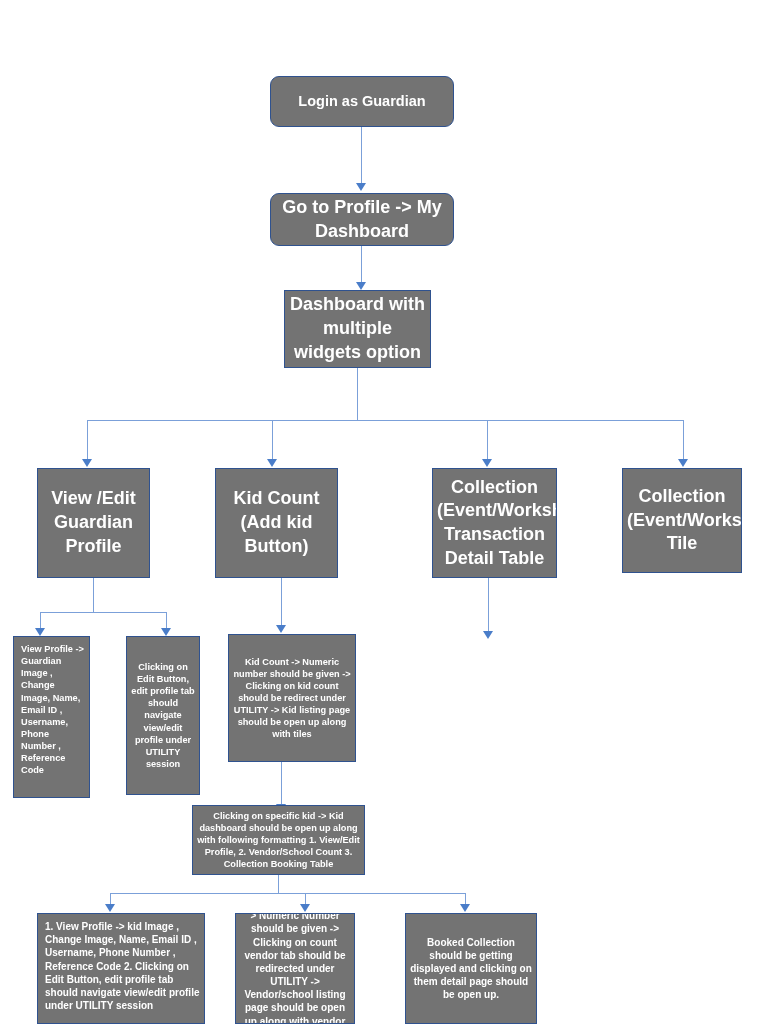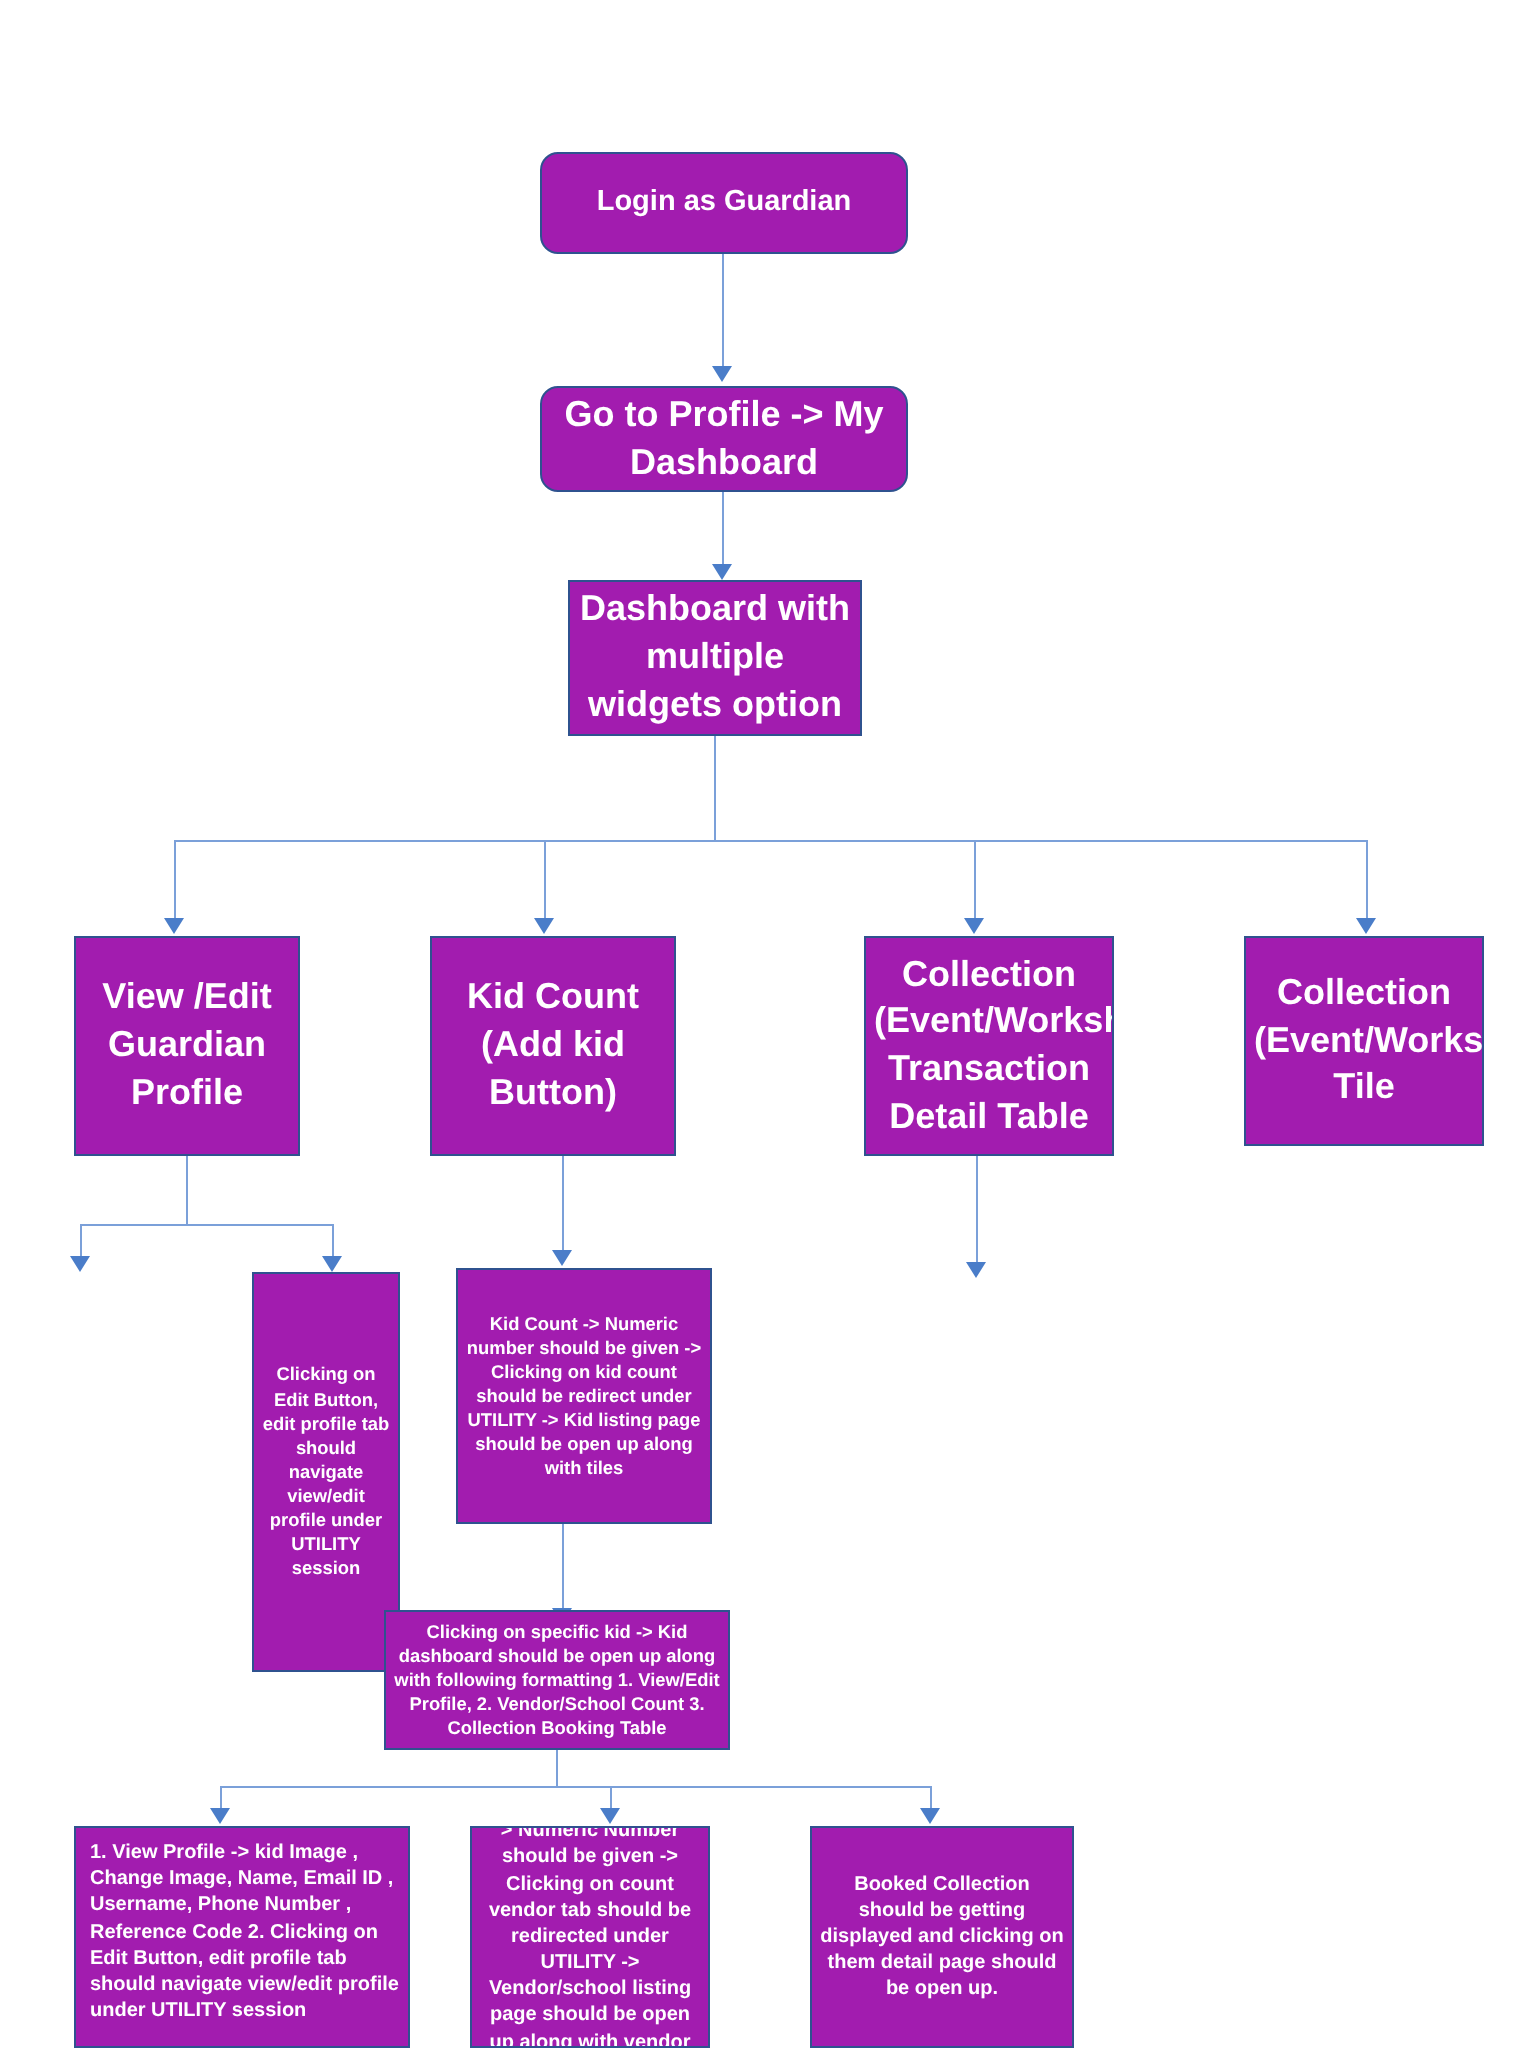--- a/index.html
+++ b/index.html
@@ -6,21 +6,21 @@
   html, body {
     width: 768px; height: 1024px;
     background: #ffffff;
     font-family: "Liberation Sans", sans-serif;
     overflow: hidden;
   }
   #canvas { position: relative; width: 768px; height: 1024px; }
 
   .node {
     position: absolute;
-    background: #a21caf;
+    background: #737373;
     border: 1px solid #2F528F;
     color: #ffffff;
     display: flex;
     align-items: center;
     justify-content: center;
     text-align: center;
     line-height: 1.32;
     font-weight: bold;
     overflow: hidden;
     padding: 2px 4px;
@@ -112,22 +112,25 @@
   <div class="arrow" style="left:35px; top:628px;"></div>
   <div class="vline" style="left:166px; top:612px; height:17px;"></div>
   <div class="arrow" style="left:161px; top:628px;"></div>
 
   <div class="vline" style="left:281px; top:578px; height:48px;"></div>
   <div class="arrow" style="left:276px; top:625px;"></div>
 
   <div class="vline" style="left:488px; top:578px; height:54px;"></div>
   <div class="arrow" style="left:483px; top:631px;"></div>
 
+  <div class="node lvl3 leftalign topalign" style="left:13px; top:636px; width:77px; height:162px;">
+    <span class="txt">View Profile -&gt; Guardian Image , Change Image, Name, Email ID , Username, Phone Number , Reference Code</span>
+  </div>
 
-  <div class="node lvl3" style="left:126px; top:636px; width:74px; height:200px;">
+  <div class="node lvl3" style="left:126px; top:636px; width:74px; height:159px;">
     <span class="txt">Clicking on Edit Button, edit profile tab should navigate view/edit profile under UTILITY session</span>
   </div>
 
   <div class="node lvl3" style="left:228px; top:634px; width:128px; height:128px;">
     <span class="txt">Kid Count -&gt; Numeric number should be given -&gt; Clicking on kid count should be redirect under UTILITY -&gt; Kid listing page should be open up along with tiles</span>
   </div>
 
 
   <div class="vline" style="left:281px; top:762px; height:44px;"></div>
   <div class="arrow" style="left:276px; top:804px;"></div>

